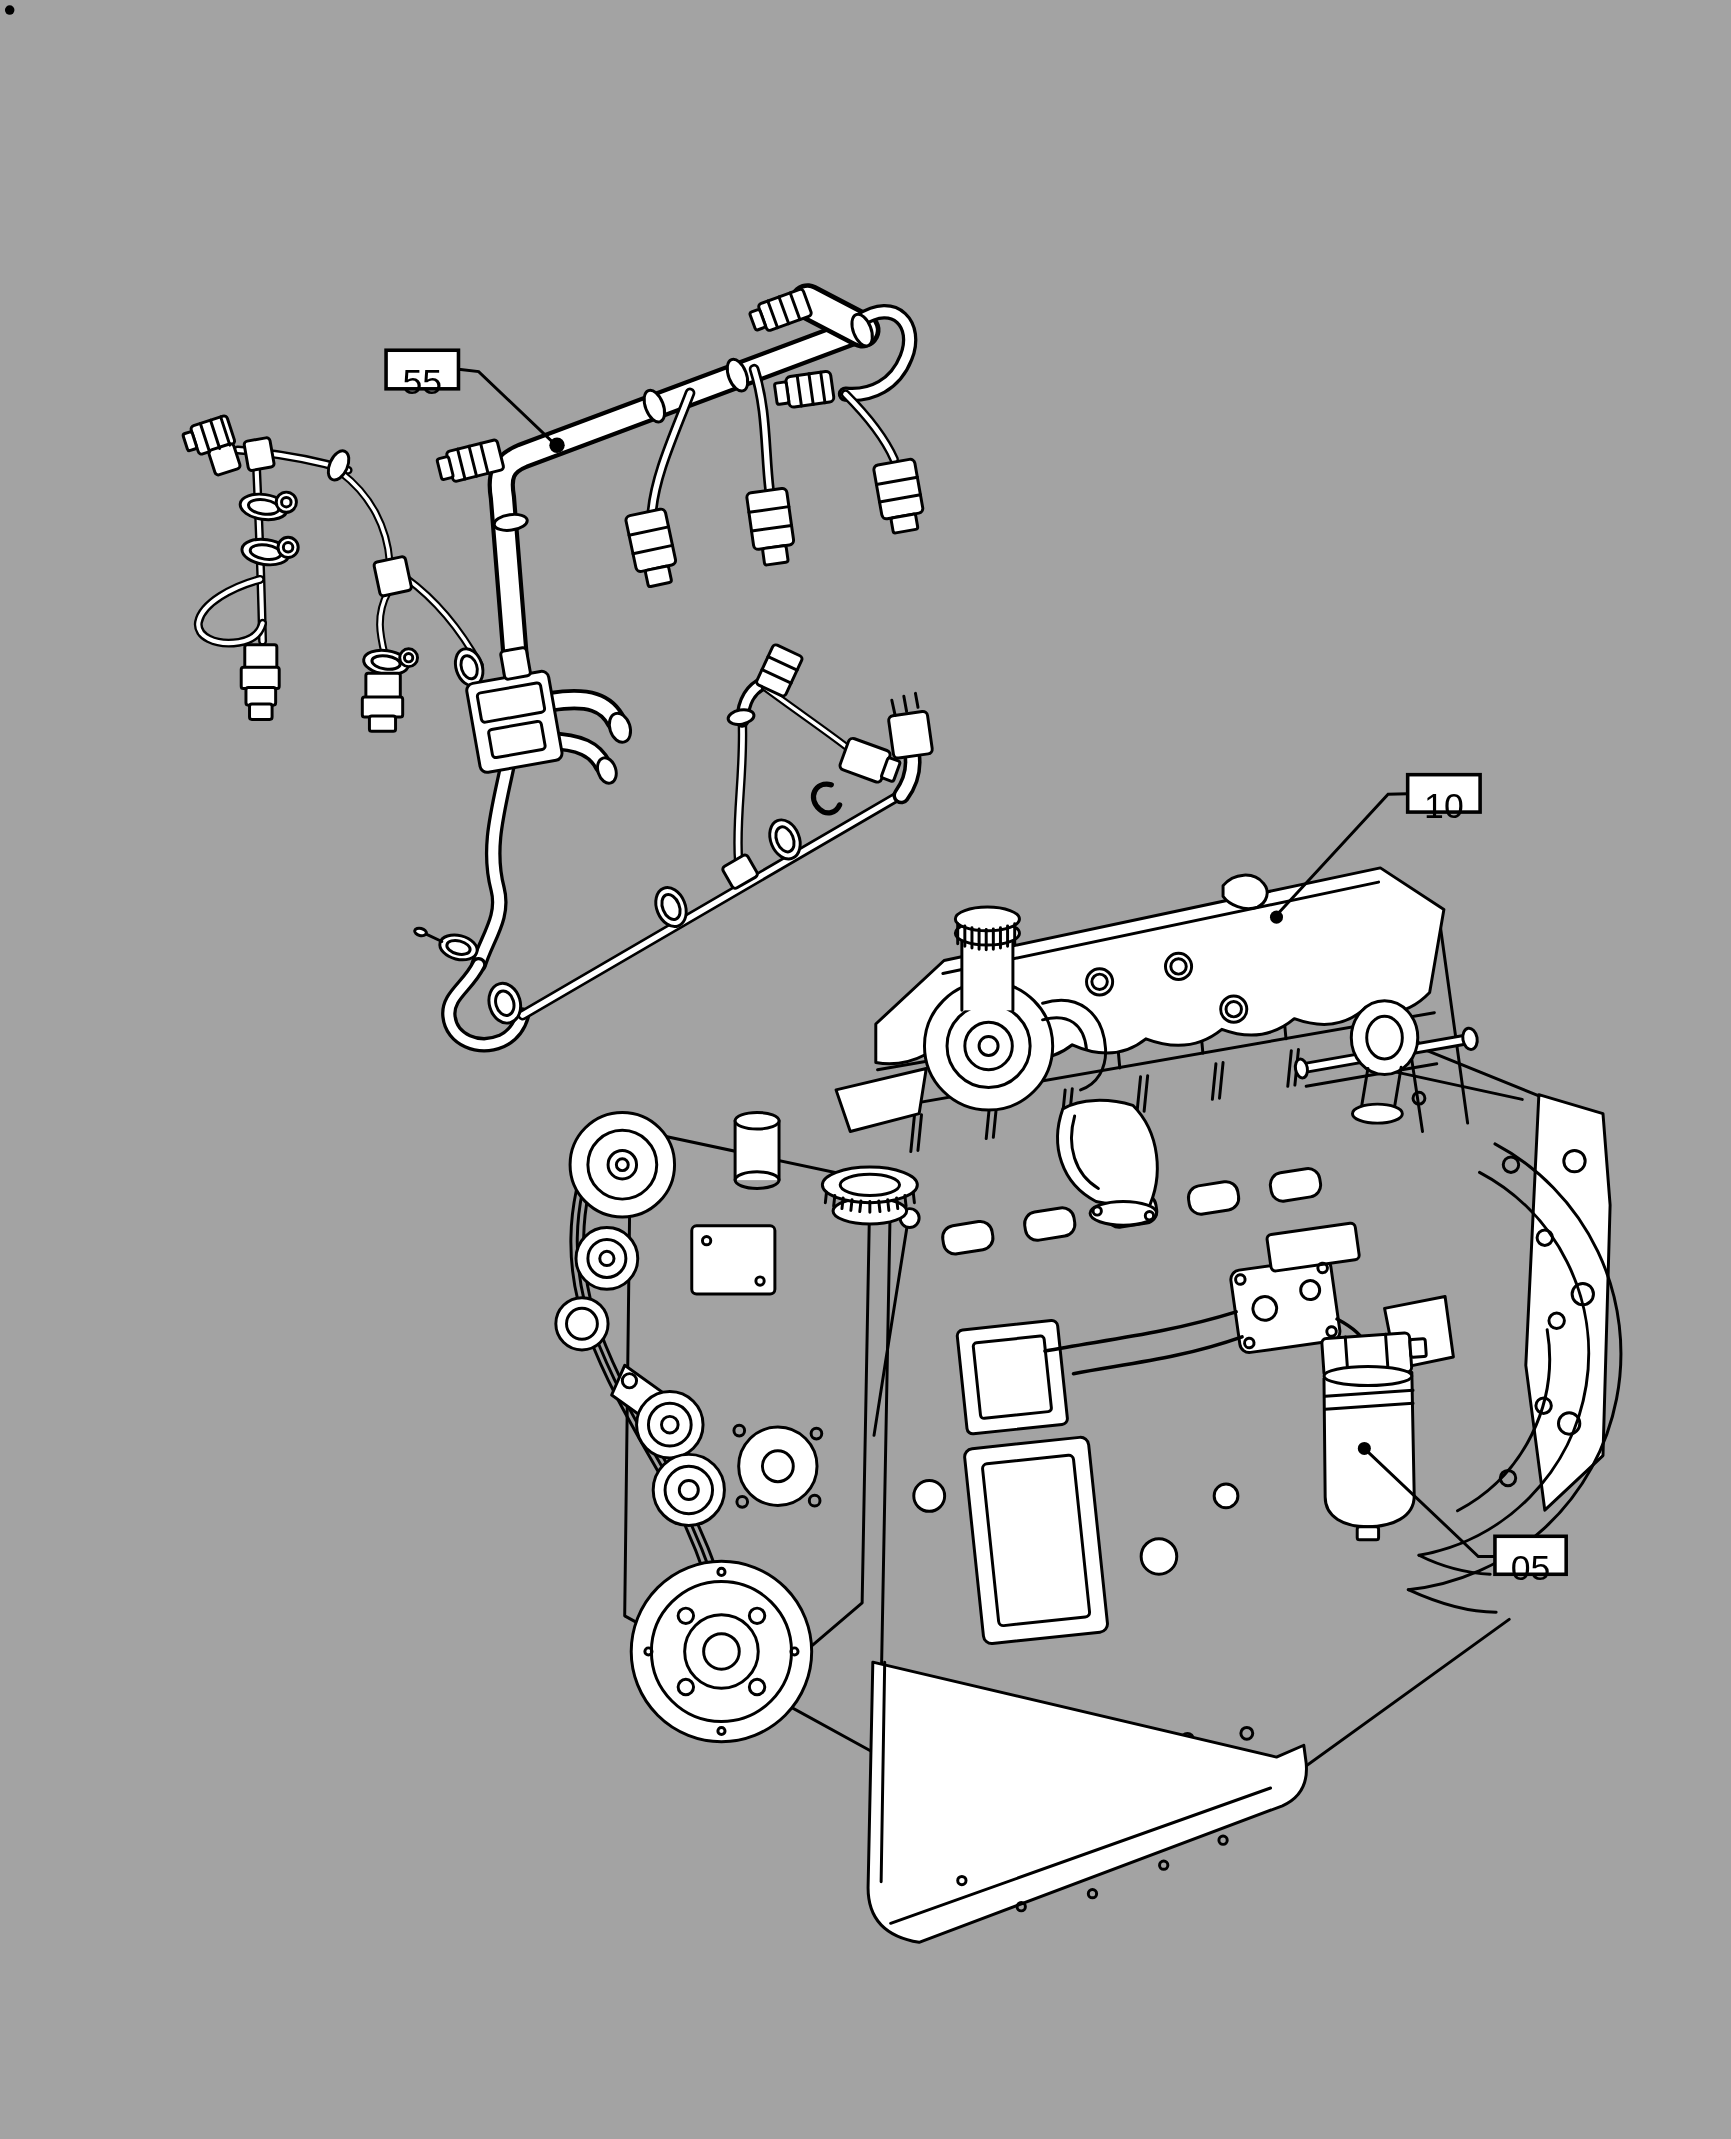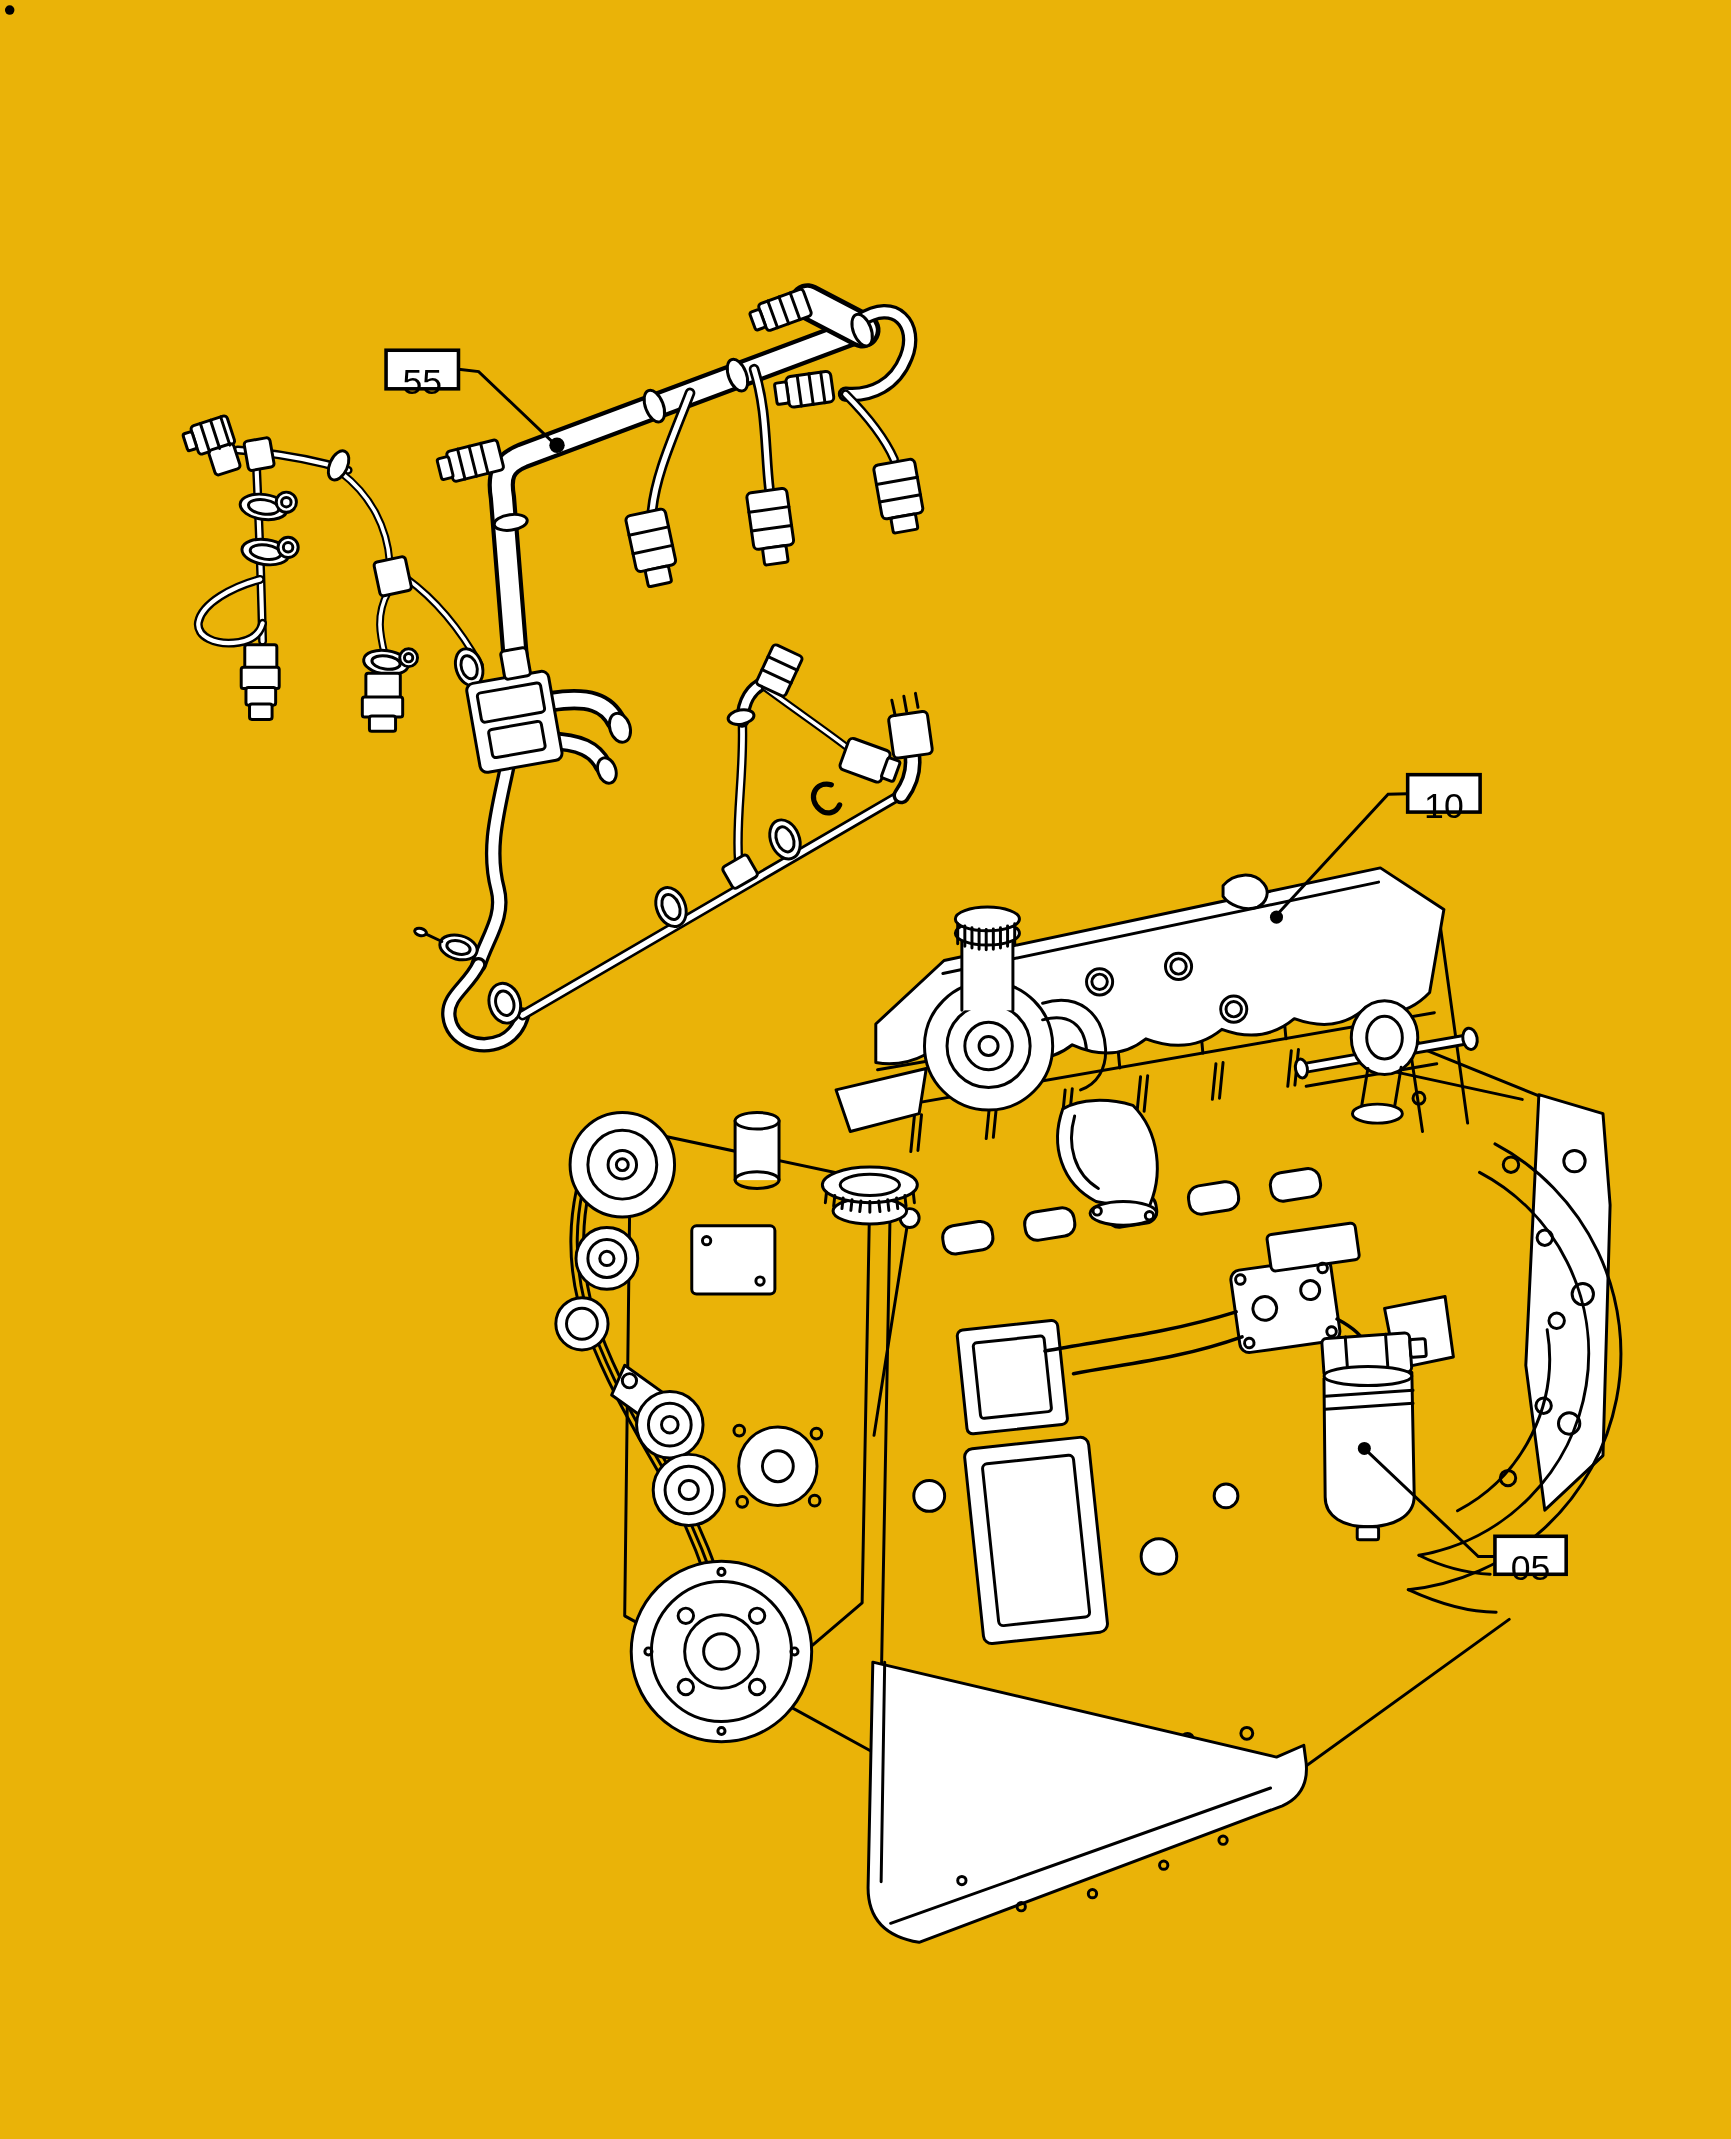--- a/index.html
+++ b/index.html
@@ -1,17 +1,17 @@
 <!DOCTYPE html>
 <html style="font-size:9.5px"><head>
 <meta charset="utf-8">
 <style>
   html,body{margin:0;padding:0;background:#ffffff;}
   body{font-family:"Liberation Sans",sans-serif;}
-  .page{position:relative;width:1732px;height:2140px;background:#eab308;overflow:hidden;text-align:center;}
+  .page{position:relative;width:1732px;height:2140px;background:#a3a3a3;overflow:hidden;text-align:center;}
   svg{display:block;width:1732px;height:2140px;}
   .callout-text{font-family:"Liberation Sans",sans-serif;font-size:60px;fill:#000;}
 </style>
 </head>
 <body>
 
 <div class="page">
 <svg viewBox="0 0 2917 3605" xmlns="http://www.w3.org/2000/svg">
 
   <circle cx="16" cy="17" r="8" fill="#000"></circle>

